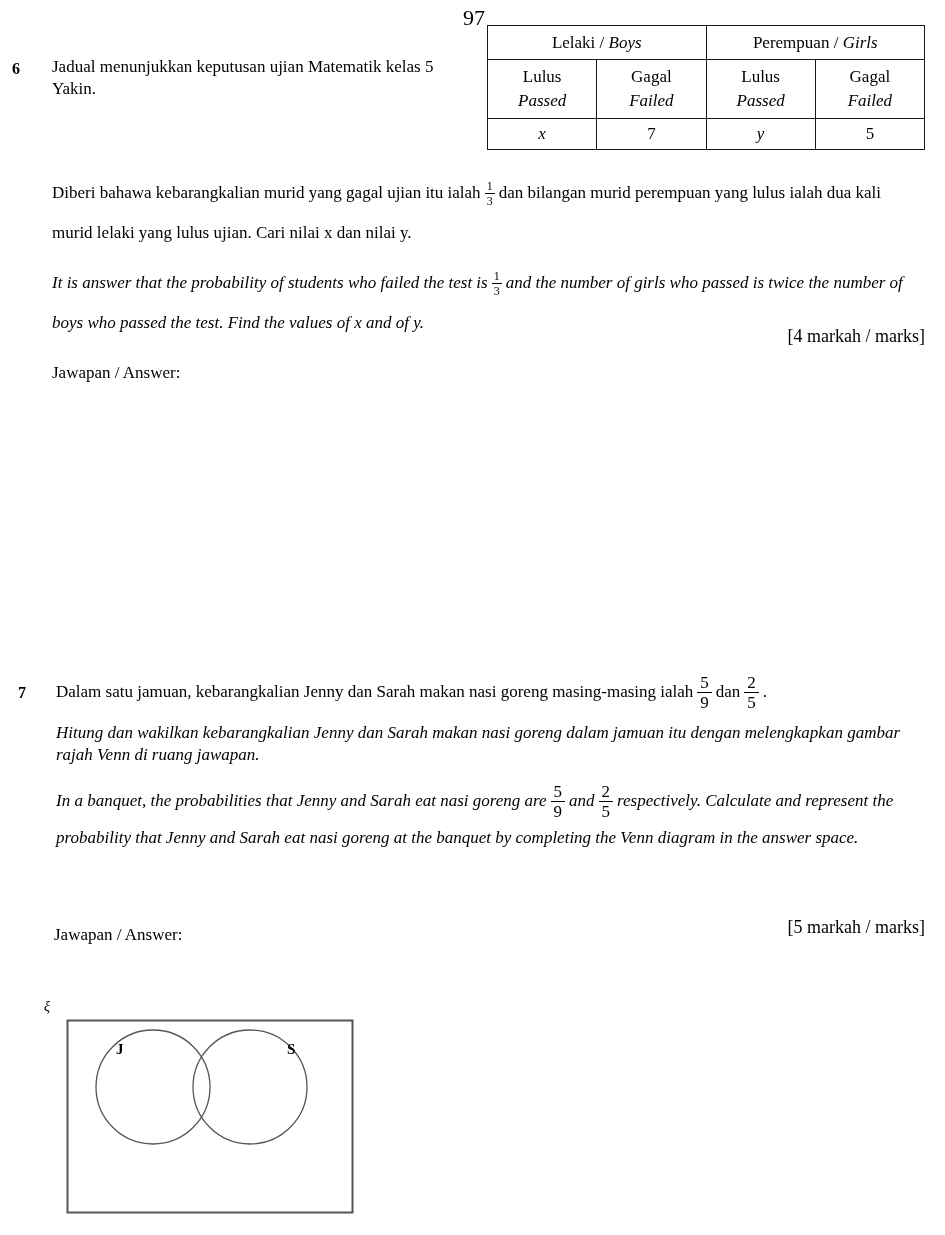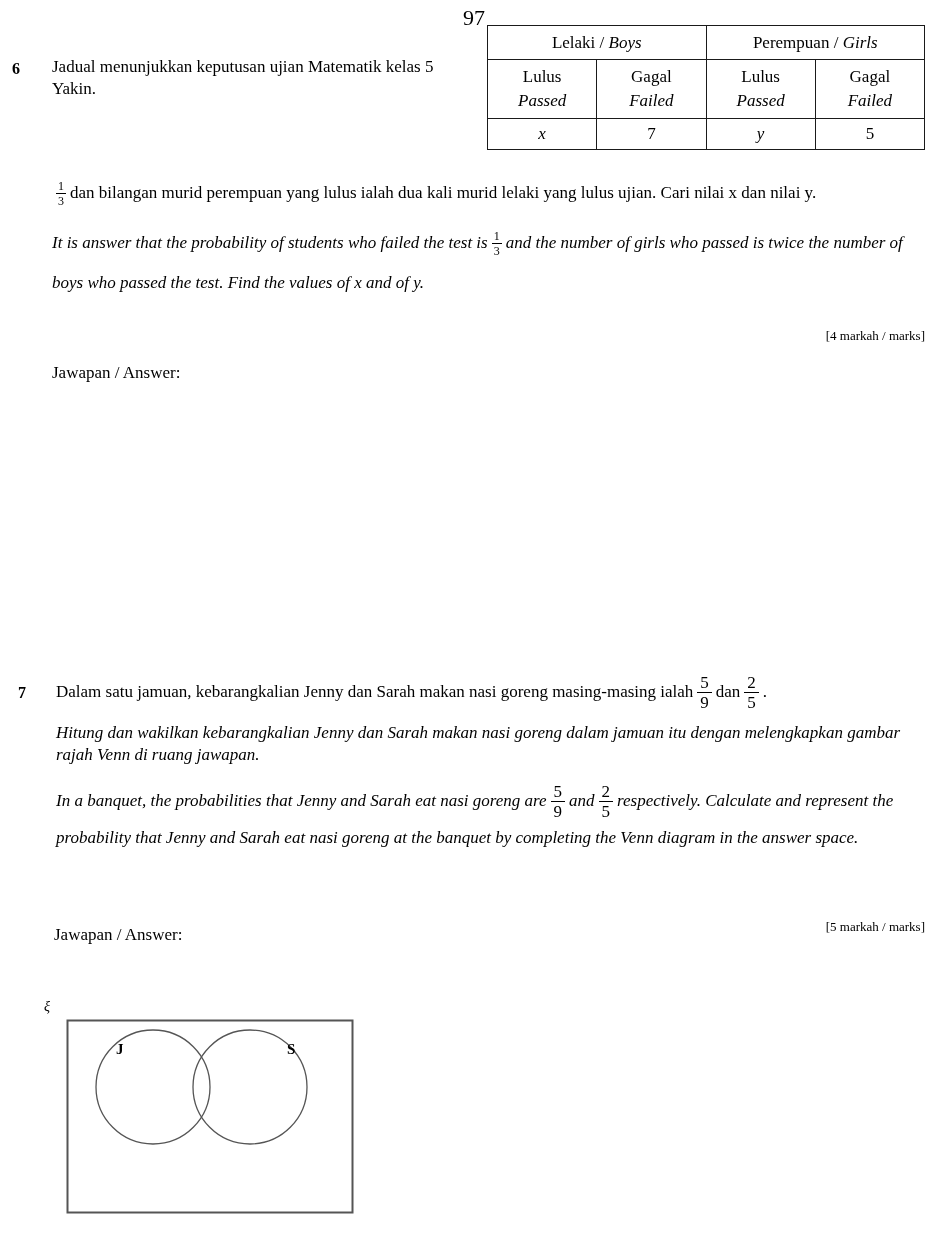--- a/index.html
+++ b/index.html
@@ -82,21 +82,21 @@
   }
   .frac.small { font-size: 12px; }
   .frac.small .num,
   .frac.small .den { padding-left: 2px; padding-right: 2px; }
   .frac.big { font-size: 17px; }
 
   
   .marks {
     position: absolute;
     right: 20px;
-    font-size: 13px;
+    font-size: 18px;
     line-height: 22px;
   }
   .answer-label {
     position: absolute;
     font-size: 17px;
     line-height: 22px;
   }
 
   
   .venn-wrap { position: absolute; left: 30px; top: 985px; width: 350px; height: 245px; }
@@ -161,21 +161,21 @@
   <div class="qnum" style="left:12px; top:58px;">6</div>
 
   <div class="qbody" style="left:52px; top:56px; width:395px;">
     <p class="para tight">
       <span>Jadual menunjukkan keputusan ujian Matematik</span>
       <span>kelas 5 Yakin.</span>
     </p>
   </div>
 
   <div class="qbody" style="left:52px; top:173px; width:870px;">
-    <p class="para" style="line-height:40px;"><span class="frac small"><span class="num">1</span><span class="den">3</span></span><span>dan bilangan murid perempuan yang lulus ialah dua kali murid lelaki yang lulus ujian. Cari nilai x dan nilai y.</span></p>
+    <p class="para" style="line-height:40px;"><span>Diberi bahawa kebarangkalian murid yang gagal ujian itu ialah</span><span class="frac small"><span class="num">1</span><span class="den">3</span></span><span>dan bilangan murid perempuan yang lulus ialah dua kali murid lelaki yang lulus ujian. Cari nilai x dan nilai y.</span></p>
 
     <p class="para italic" style="line-height:40px; margin-top:6px;"><span>It is answer that the probability of students who failed the test is</span><span class="frac small" style="font-style:normal;"><span class="num">1</span><span class="den">3</span></span><span>and the number of girls who passed is twice the number of boys who passed the test. Find the values of x and of y.</span></p>
   </div>
 
   <div class="marks" style="top:325px;">[4 markah / marks]</div>
   <div class="answer-label" style="left:52px; top:362px;">Jawapan / Answer:</div>
 
   <div class="qnum" style="left:18px; top:682px;">7</div>
 
   <div class="qbody" style="left:56px; top:675px; width:868px;">

